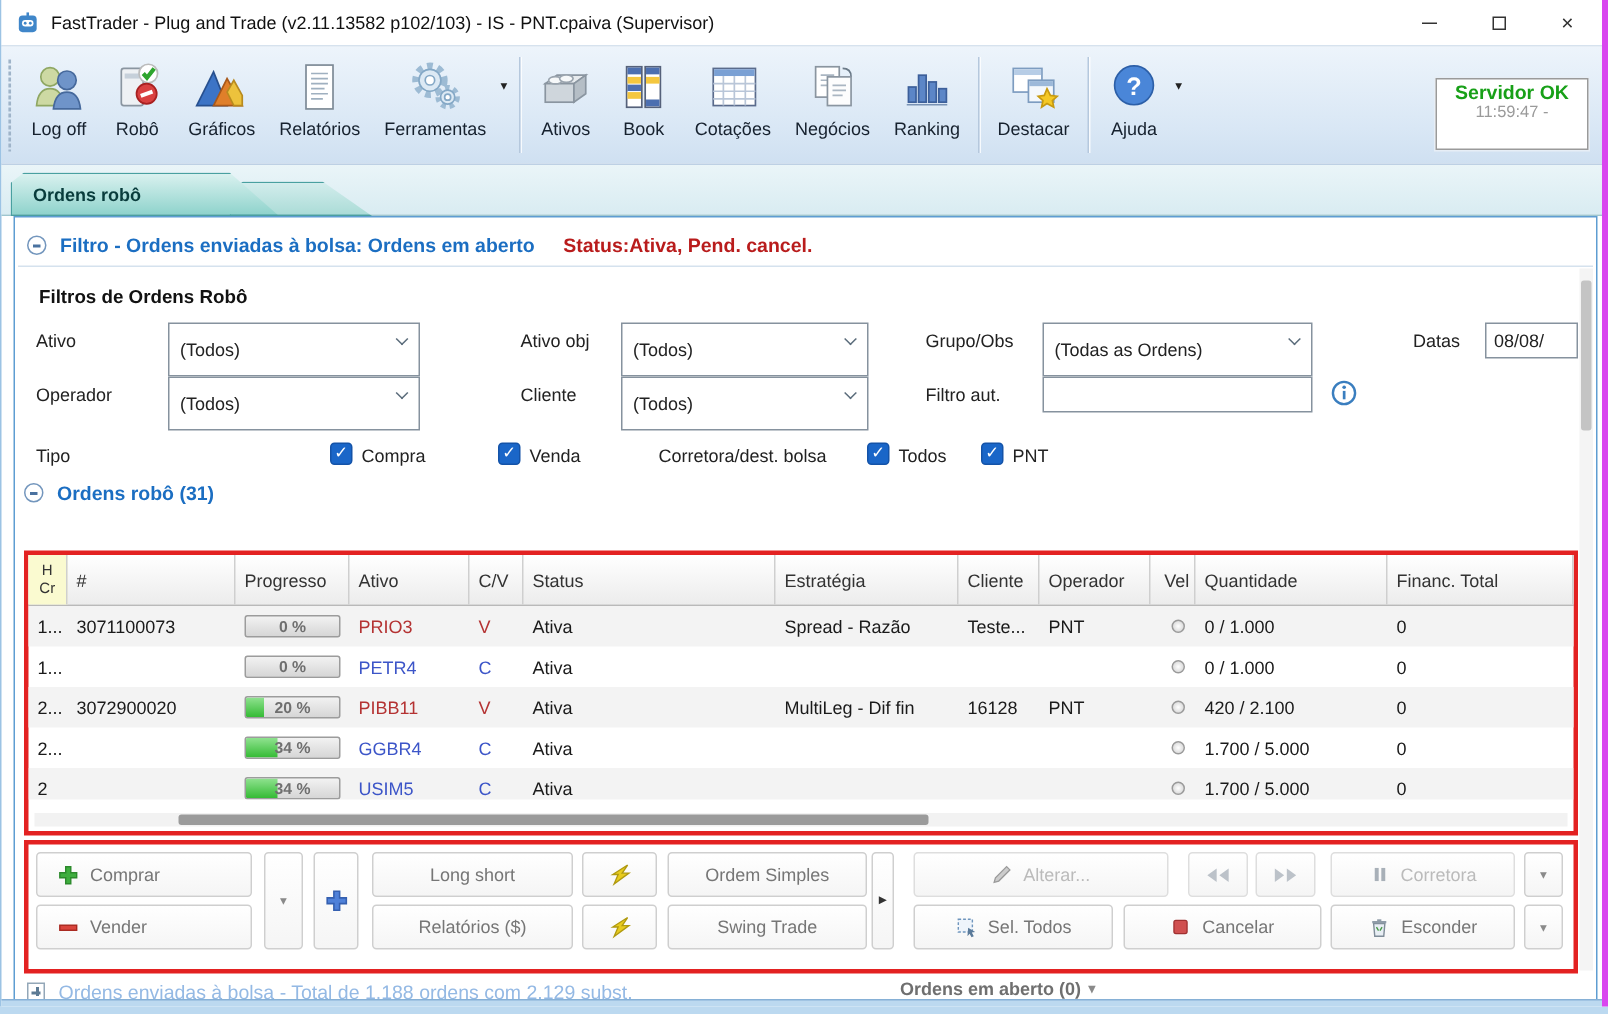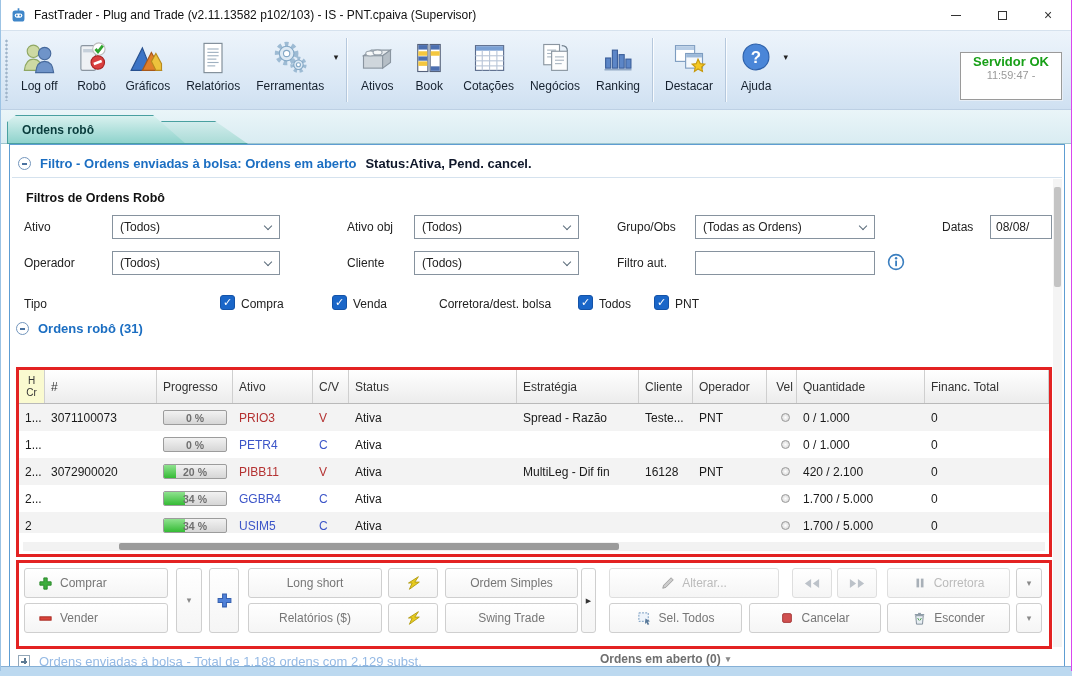--- a/index.html
+++ b/index.html
@@ -1,18 +1,18 @@
 <!DOCTYPE html>
 <html><head>
 <meta charset="utf-8">
 <style>
 *{box-sizing:border-box;margin:0;padding:0}
 html,body{width:1072px;height:676px}
 body{font-family:"Liberation Sans",sans-serif;background:#bcd9f0;position:relative;overflow:hidden}
-.window{position:absolute;left:0;top:0;width:1072px;height:671px;background:#fff;border-left:1px solid #9cc3e4;border-right:1px solid #d946ef}
+.window{position:absolute;left:0;top:0;width:1072px;height:671px;background:#fff;border-left:1px solid #9cc3e4;border-right:4px solid #d946ef}
 .bottom-strip{position:absolute;left:0;right:0;bottom:0;height:5px;background:#bcd9f0;border-top:1px solid #86b0d6}
 
 .titlebar{position:absolute;left:0;top:0;right:0;height:30px;background:#fff;display:flex;align-items:center;padding-left:9px;gap:7px}
 .title-text{font-size:12px;color:#111}
 .win-controls{position:absolute;right:0;top:0;height:30px;display:flex}
 .wc{width:46px;height:30px;display:flex;align-items:center;justify-content:center;color:#333;font-size:14px}
 .wc .minbar{width:10px;border-top:1.4px solid #333;display:block}
 .wc .maxbox{width:9px;height:9px;border:1.3px solid #333;display:block}
 
 .toolbar{position:absolute;left:0;top:30px;right:0;height:80px;background:linear-gradient(#edf4fb,#d9e7f5 70%,#cfe0f1);border-top:1px solid #d6e2ee;border-bottom:1px solid #bdd0e4;display:flex;align-items:stretch;padding:2px 0 2px 12px}
@@ -29,25 +29,25 @@
 
 .tabstrip{position:absolute;left:0;top:110px;right:0;height:34px;background:linear-gradient(#eaf5f8,#d9ecf2);border-bottom:1px solid #9ec6cf}
 .tab{position:absolute;left:6px;top:5px;width:184px;height:29px;background:linear-gradient(#d9f1ef,#8fd3cc);border:1px solid #49a0a0;clip-path:polygon(0 100%,0 7px,9px 0,calc(100% - 38px) 0,calc(100% - 5px) 100%);z-index:2;font-size:12px;font-weight:bold;color:#093c3c;padding:7px 0 0 14px}
 .tab.ghost{left:152px;top:11px;width:100px;height:23px;background:linear-gradient(#d2ecec,#abdcd7);z-index:1;padding:0}
 
 .main{position:absolute;left:8px;top:144px;width:1056px;height:524px;border:1px solid #5e9dd2;background:#fff}
 .collapse{width:13px;height:13px;border:1px solid #7396bd;border-radius:50%;position:relative;background:#fff;flex:none}
 .collapse::after{content:"";position:absolute;left:3px;right:3px;top:5px;height:2px;background:#4a72a0}
 .filter-header{position:absolute;left:8px;top:7px;right:24px;height:22px;display:flex;align-items:center;gap:9px}
 .filter-title{font-size:13px;font-weight:bold;color:#1b6ec2}
-.filter-status{font-size:13px;font-weight:bold;color:#0f172a;}
+.filter-status{font-size:13px;font-weight:bold;color:#b91c1c;margin-left:10px}
 .hline{position:absolute;top:32px;left:2px;right:2px;height:1px;background:#d5e2ee}
 .form-title{position:absolute;left:16px;top:46px;font-size:12.5px;font-weight:bold;color:#111}
 .lbl{position:absolute;font-size:12px;color:#222;white-space:nowrap}
-.sel{position:absolute;height:24px;background:#fff;border:1px solid #86929e;display:flex;align-items:center;padding:0 22px 0 7px;font-size:12px;color:#222}
+.sel{position:absolute;height:36px;background:#fff;border:1px solid #86929e;display:flex;align-items:center;padding:0 22px 0 7px;font-size:12px;color:#222}
 .sel .chev{position:absolute;right:8px;top:7px;width:6px;height:6px;border-right:1.5px solid #5a6b7a;border-bottom:1.5px solid #5a6b7a;transform:rotate(45deg)}
 .inp{position:absolute;height:24px;background:#fff;border:1px solid #86929e;display:flex;align-items:center;padding:0 5px;font-size:12px;color:#222;overflow:hidden;white-space:nowrap}
 .cbx{position:absolute;width:15px;height:15px;background:#1a66c8;border:1px solid #1453a8;border-radius:3px;display:flex;align-items:center;justify-content:center}
 .cbx span{color:#fff;font-size:11px;line-height:1}
 .section-header{position:absolute;left:6px;top:176px;display:flex;align-items:center;gap:9px}
 .section-title{font-size:13px;font-weight:bold;color:#1b6ec2}
 
 .redbox{position:absolute;border:3px solid #e32222;background:#fff}
 .tablebox{left:6px;top:222px;width:1036px;height:190px}
 .t-head{display:flex;height:34px;border-bottom:1px solid #b9b9b9;background:linear-gradient(#ffffff,#ececec)}

